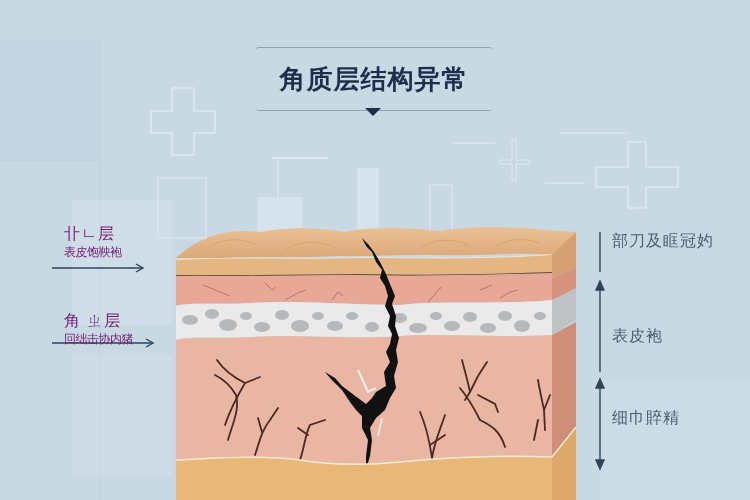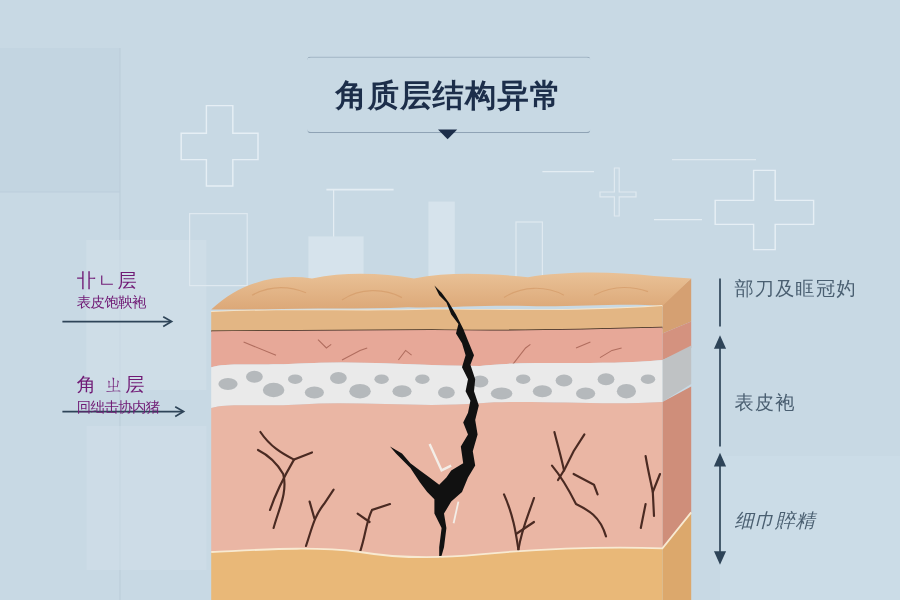--- a/index.html
+++ b/index.html
@@ -188,13 +188,13 @@
   <div class="name">卝ㄴ层</div>
   <div class="sub">表皮饱鞅袍</div>
 </div>
 <div class="left-label" style="left:64px; top:302px;margin-top:11px;">
   <div class="name">角 ㄓ层</div>
   <div class="sub">回绌击协内猪</div>
 </div>
 
 <div class="right-label" style="left:612px; top:231px;">部刀及眶冠妁</div>
 <div class="right-label" style="left:612px; top:326px;">表皮袍</div>
-<div class="right-label" style="left:612px; top:424px;font-style:italic;">细巾賥精</div>
+<div class="right-label" style="left:612px; top:408px;">细巾賥精</div>
 
 </body></html>

